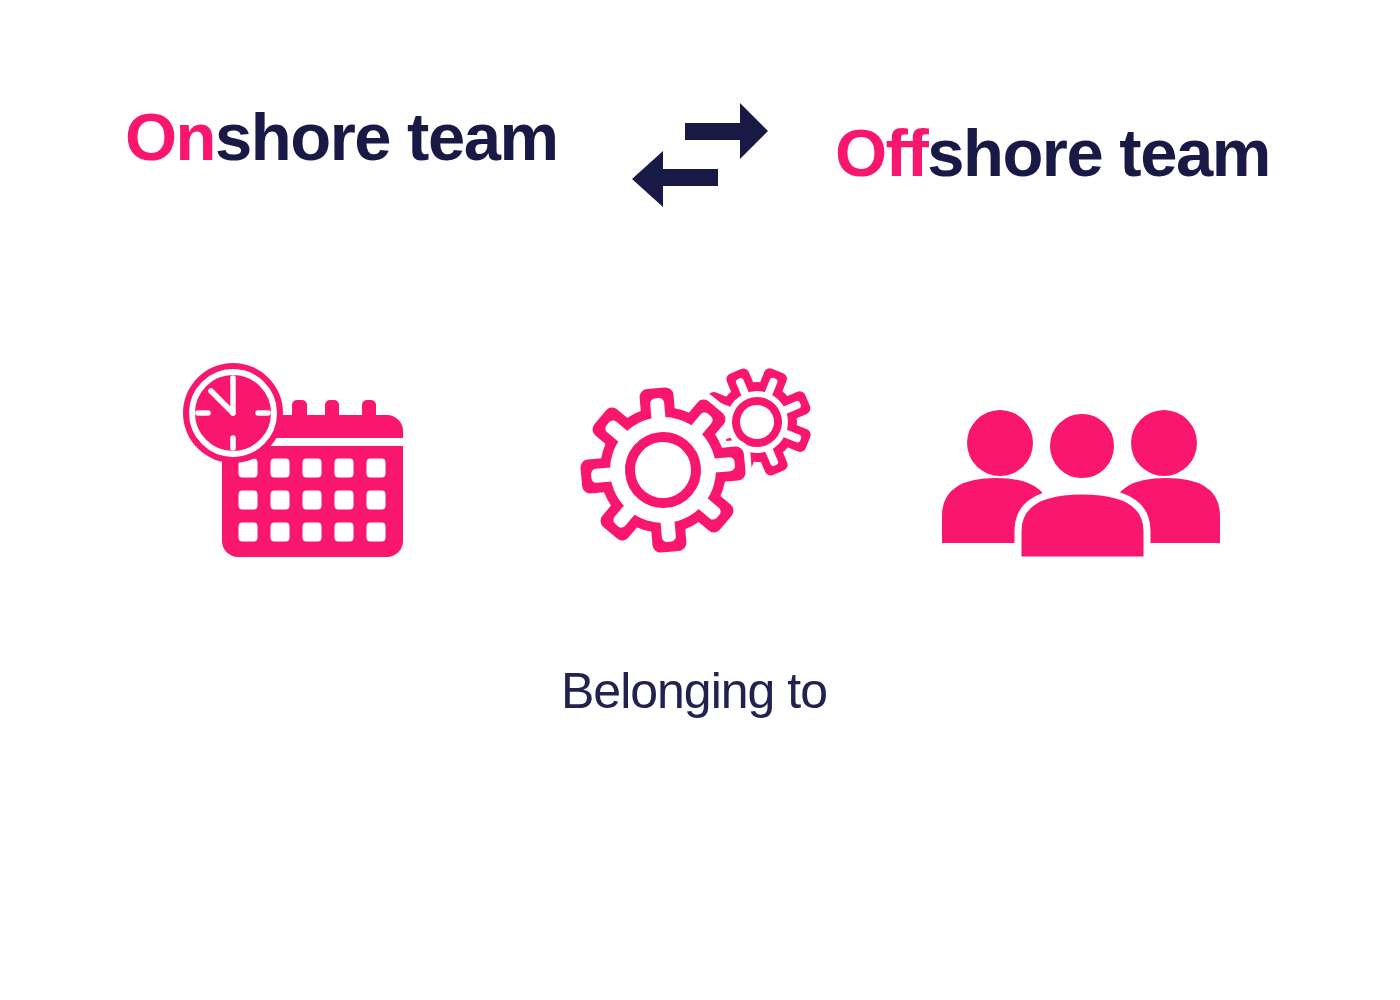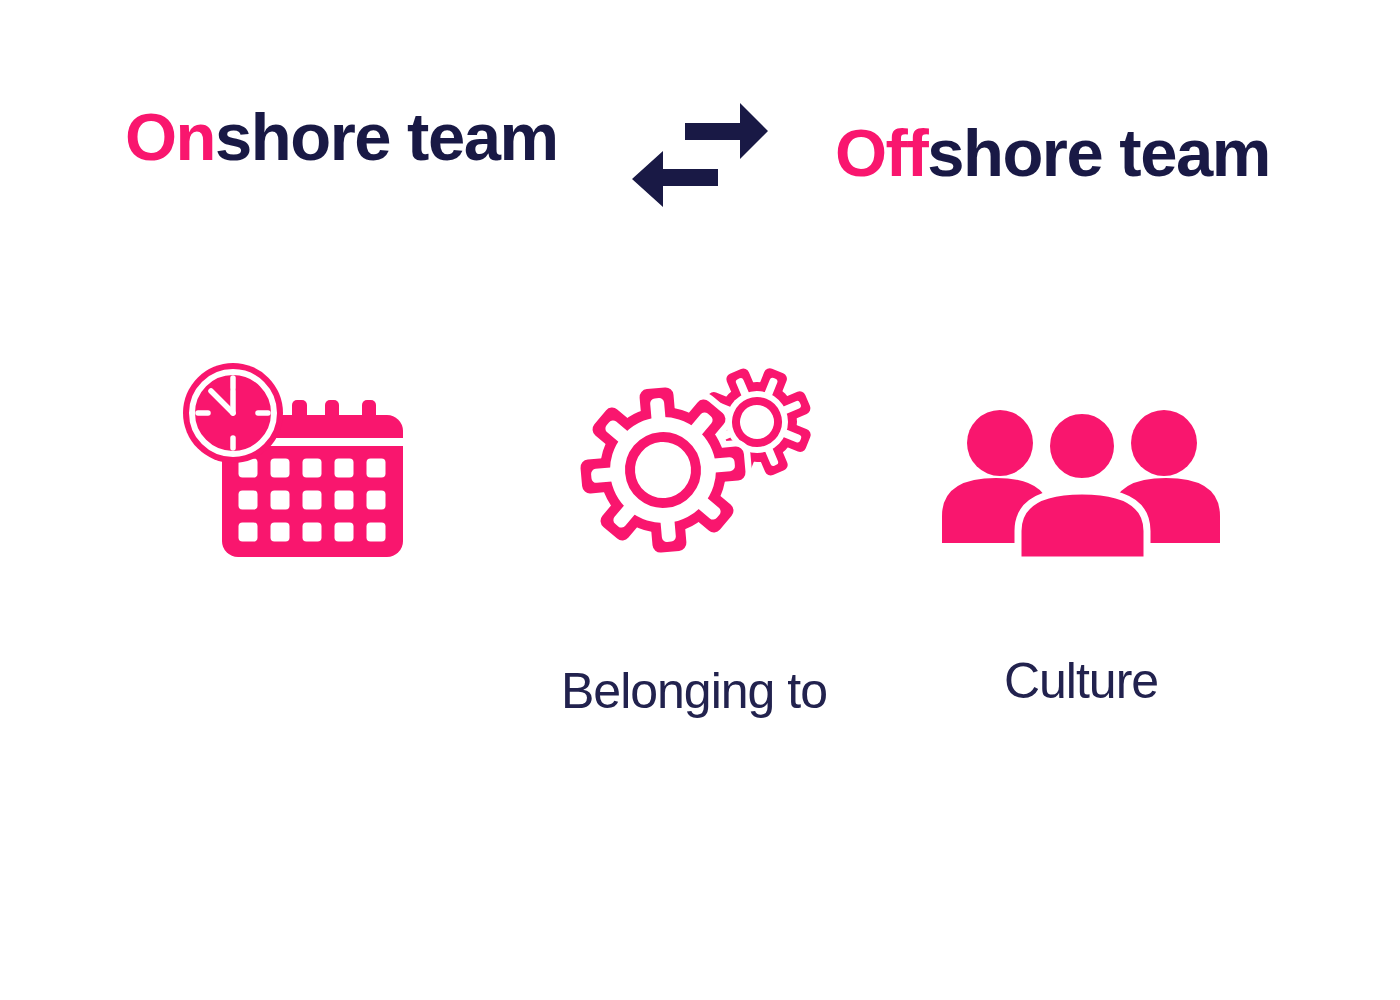--- a/index.html
+++ b/index.html
@@ -185,17 +185,14 @@
         <path d="M177,143 L177,116 Q177,78 231,78 Q285,78 285,116 L285,143 Z"></path>
         <circle cx="147" cy="46" r="35" stroke="#fff" stroke-width="6"></circle>
         <path d="M83,160 L83,131 Q83,91 147,91 Q212,91 212,131 L212,160 Z" stroke="#fff" stroke-width="7"></path>
       </g>
     </svg>
   </div>
 
   <div class="feature-label label-belonging">
     <div>Belonging to</div>
   </div>
-  <div class="feature-label label-culture">
-    <div>Culture</div>
-  </div>
 
 </div>
 
 </body></html>

